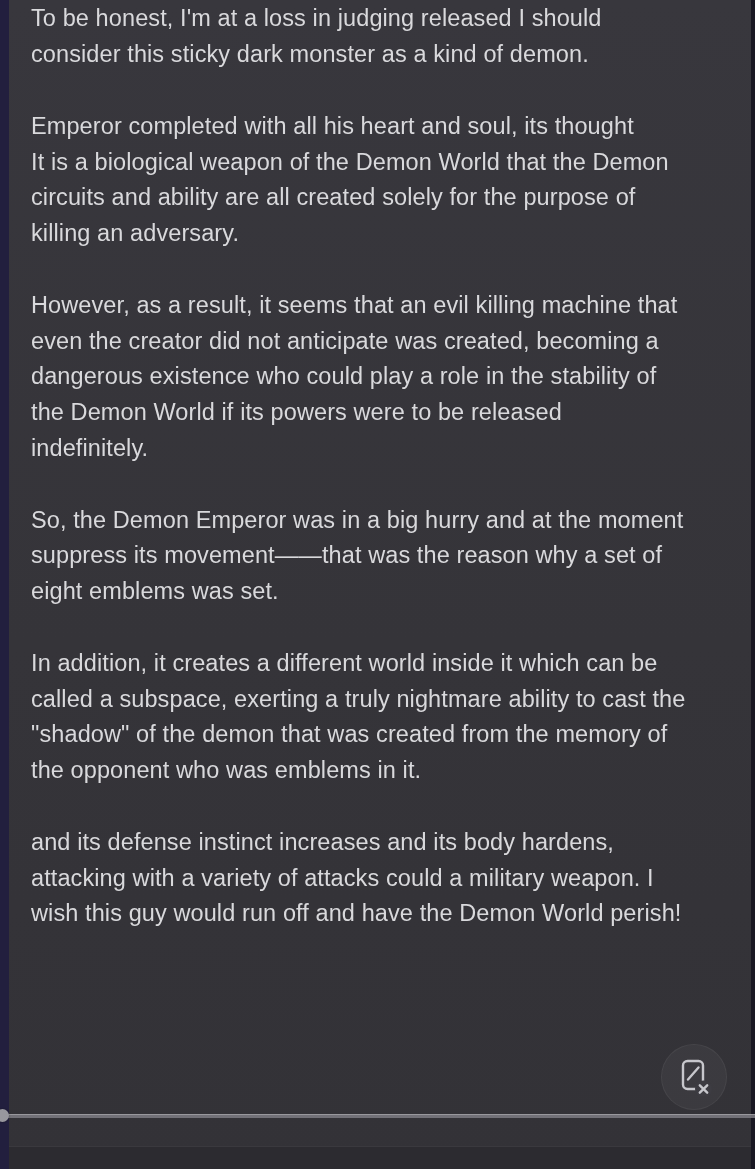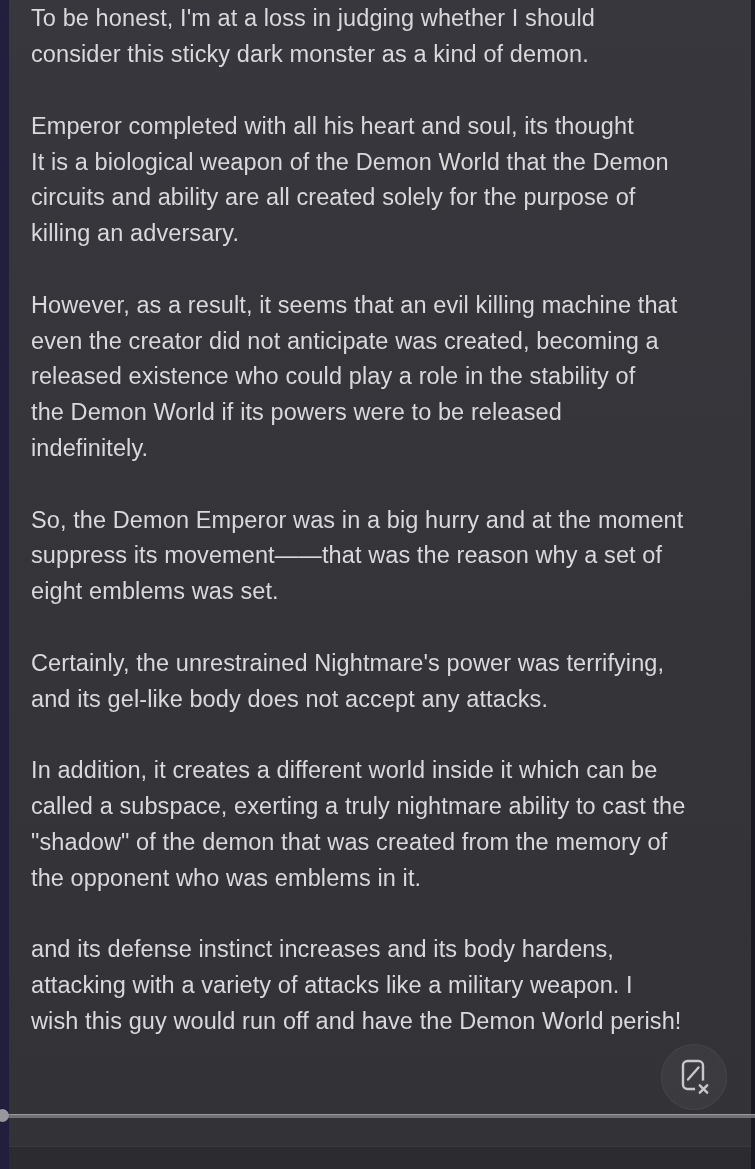--- a/index.html
+++ b/index.html
@@ -48,54 +48,50 @@
   }
   .float-btn svg{display:block;}
 </style>
 </head>
 <body>
 
 <div class="screen">
 
   <div class="text-area" id="text-area">
       <div class="para">
-        <div class="line">To be honest, I'm at a loss in judging whether I should</div>
+        <div class="line">To be honest, I'm at a loss in judging released I should</div>
         <div class="line">consider this sticky dark monster as a kind of demon.</div>
       </div>
       <div class="para">
         <div class="line">Emperor completed with all his heart and soul, its thought</div>
         <div class="line">It is a biological weapon of the Demon World that the Demon</div>
         <div class="line">circuits and ability are all created solely for the purpose of</div>
         <div class="line">killing an adversary.</div>
       </div>
       <div class="para">
         <div class="line">However, as a result, it seems that an evil killing machine that</div>
         <div class="line">even the creator did not anticipate was created, becoming a</div>
-        <div class="line">released existence who could play a role in the stability of</div>
+        <div class="line">dangerous existence who could play a role in the stability of</div>
         <div class="line">the Demon World if its powers were to be released</div>
         <div class="line">indefinitely.</div>
       </div>
       <div class="para">
         <div class="line">So, the Demon Emperor was in a big hurry and at the moment</div>
         <div class="line">suppress its movement——that was the reason why a set of</div>
         <div class="line">eight emblems was set.</div>
       </div>
       <div class="para">
-        <div class="line">Certainly, the unrestrained Nightmare's power was terrifying,</div>
-        <div class="line">and its gel-like body does not accept any attacks.</div>
-      </div>
-      <div class="para">
         <div class="line">In addition, it creates a different world inside it which can be</div>
         <div class="line">called a subspace, exerting a truly nightmare ability to cast the</div>
         <div class="line">"shadow" of the demon that was created from the memory of</div>
         <div class="line">the opponent who was emblems in it.</div>
       </div>
       <div class="para">
         <div class="line">and its defense instinct increases and its body hardens,</div>
-        <div class="line">attacking with a variety of attacks like a military weapon. I</div>
+        <div class="line">attacking with a variety of attacks could a military weapon. I</div>
         <div class="line">wish this guy would run off and have the Demon World perish!</div>
       </div>
     </div>
 
   <div class="bottom-bar"></div>
 
   <div class="edge left"></div>
   <div class="edge right"></div>
 
   <div class="slider-track"></div>

